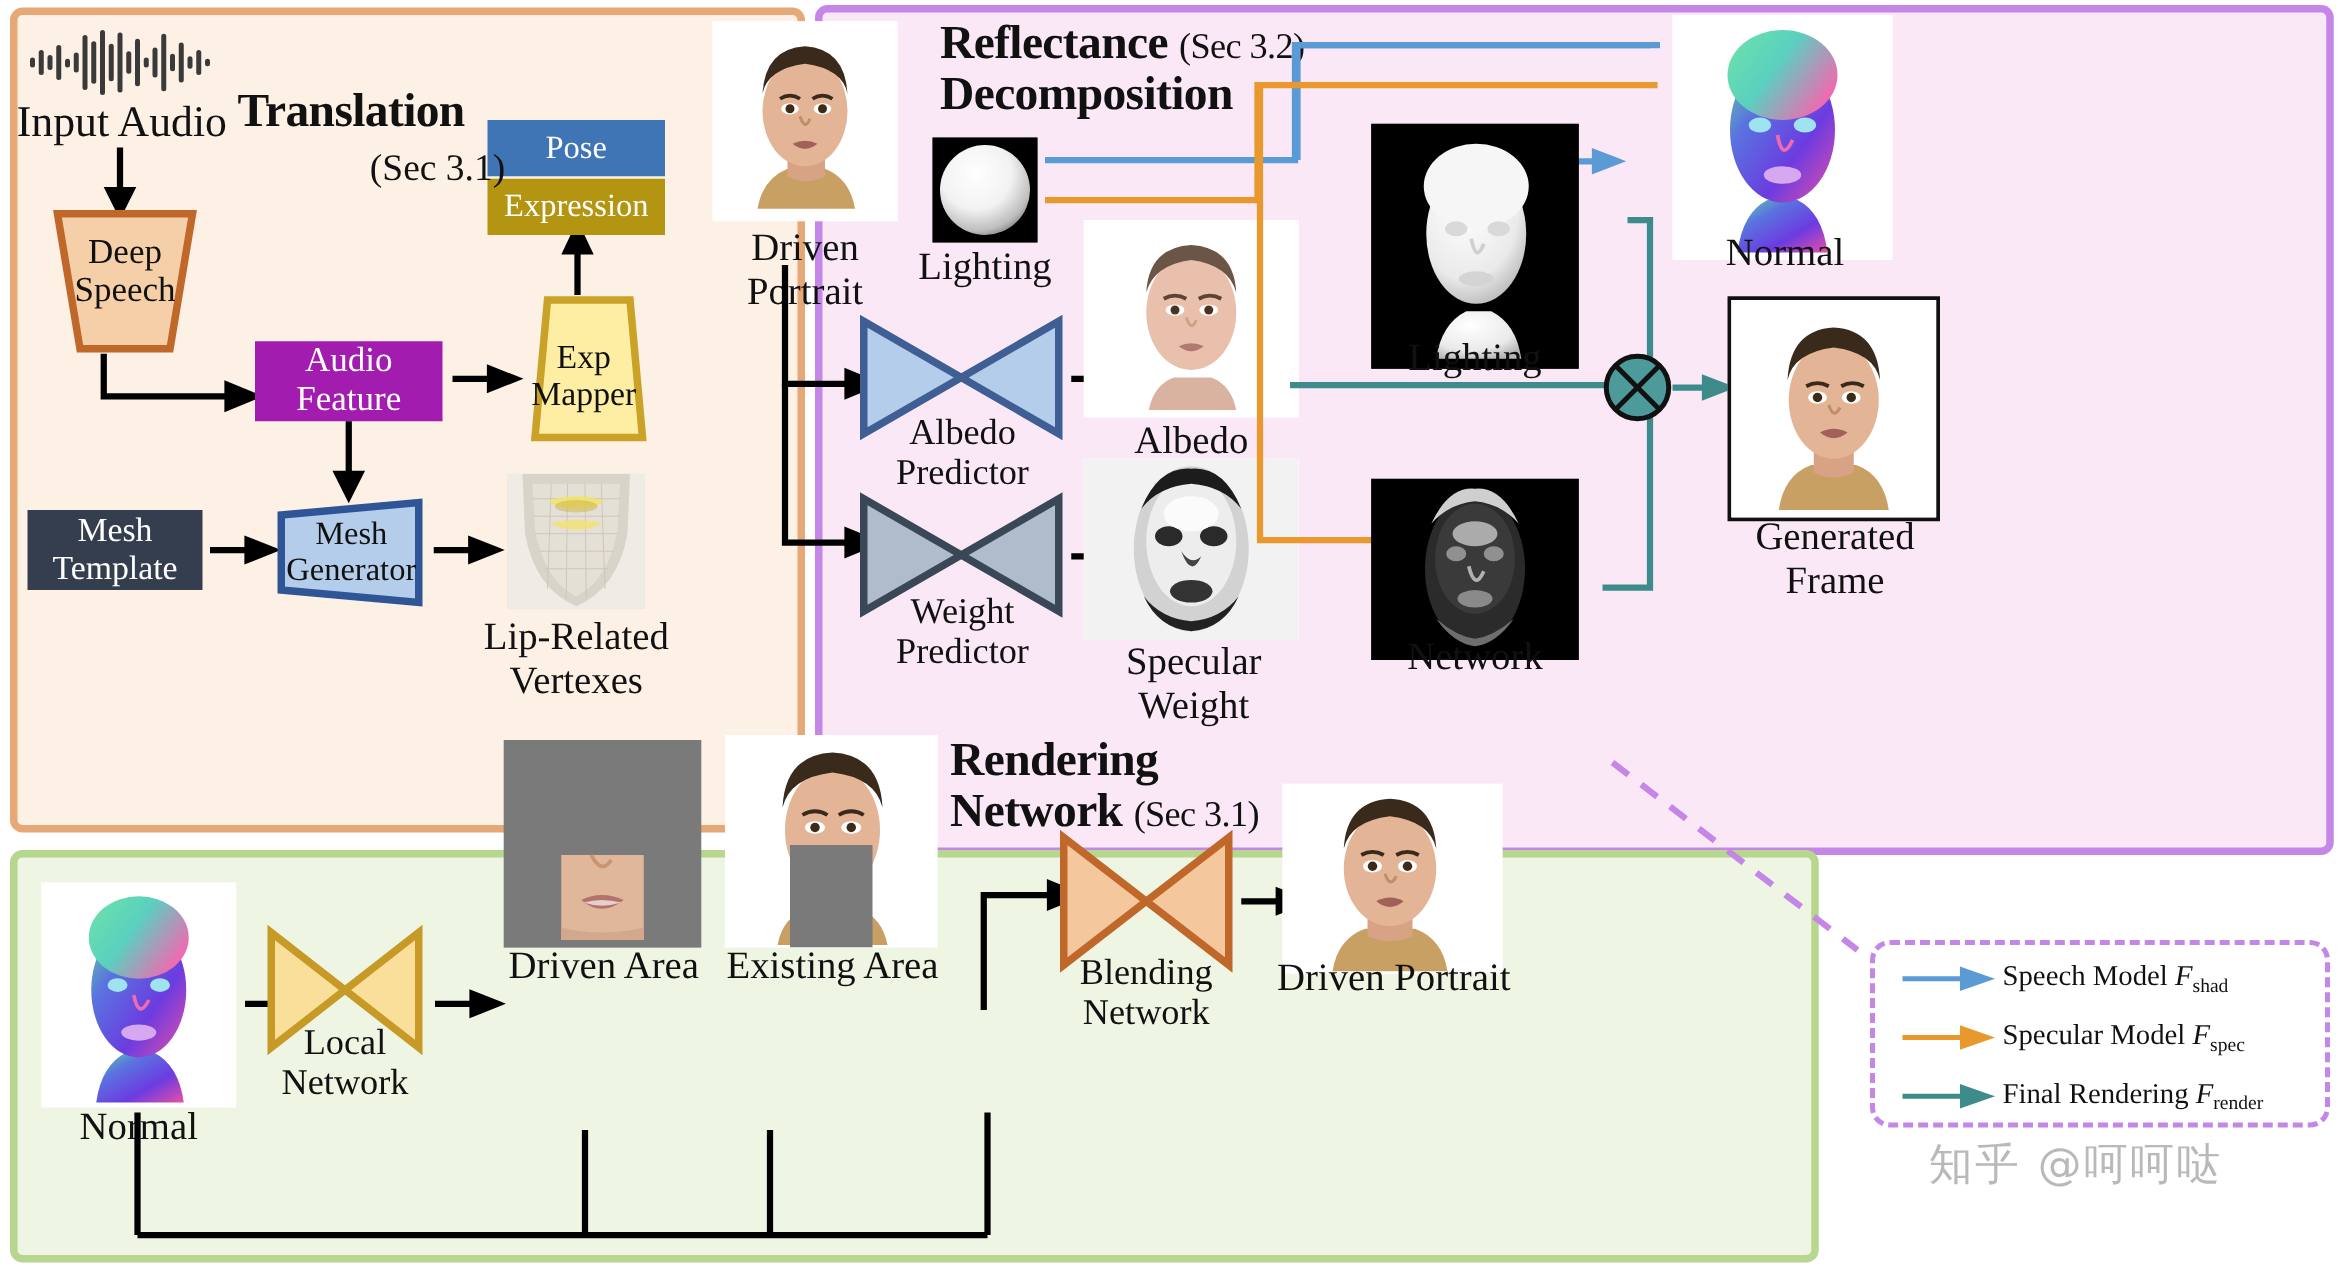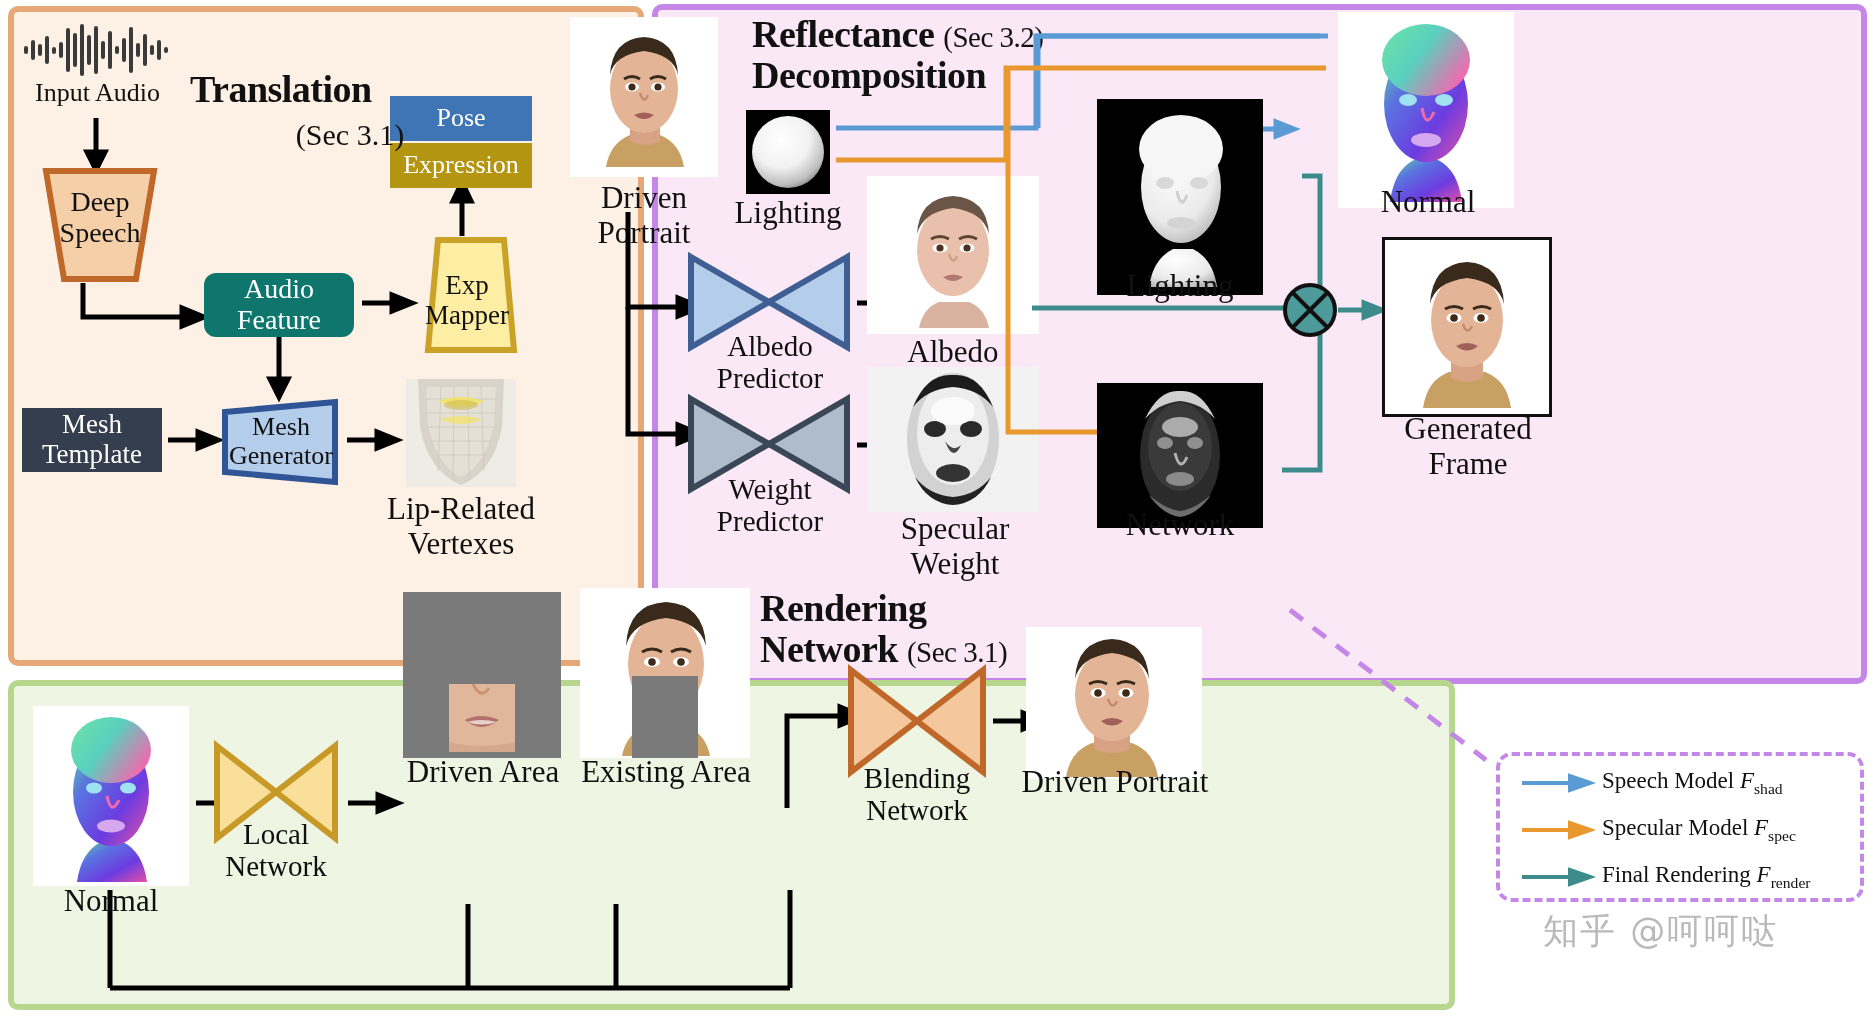--- a/index.html
+++ b/index.html
@@ -63,21 +63,21 @@
       <rect x="107" y="5" width="4" height="46" rx="2"></rect>
       <rect x="114" y="21" width="4" height="14" rx="2"></rect>
       <rect x="121" y="12" width="4" height="32" rx="2"></rect>
       <rect x="128" y="23" width="4" height="10" rx="2"></rect>
       <rect x="135" y="18" width="4" height="20" rx="2"></rect>
       <rect x="142" y="25" width="4" height="6" rx="2"></rect>
     </g>
   </svg>
 </div>
 
-<div class="lbl" style="left:10px;top:78px;width:175px;font-size:26px;">Input Audio</div>
+<div class="lbl" style="left:10px;top:78px;width:175px;font-size:35px;">Input Audio</div>
 
 <div class="abs" style="left:80px;top:118px;width:32px;height:52px;">
   <svg width="32" height="52">
       <g stroke="#000" stroke-width="5" fill="#000">
     <line x1="16" y1="0" x2="16" y2="38"></line>
         <polygon points="16,52 7,34 25,34"></polygon>
       </g>
     </svg>
 </div>
 
@@ -90,21 +90,21 @@
 
 <div class="abs" style="left:78px;top:283px;width:130px;height:50px;">
   <svg width="130" height="50">
       <g stroke="#000" stroke-width="5" fill="#000">
     <polyline points="5,0 5,34 104,34" fill="none"></polyline>
         <polygon points="126,34 104,25 104,43"></polygon>
       </g>
     </svg>
 </div>
 
-<div class="boxrect" style="left:204px;top:273px;width:150px;height:64px;background:#0f766e;font-size:28px;border-radius:12px;">
+<div class="boxrect" style="left:204px;top:273px;width:150px;height:64px;background:#a21caf;font-size:28px;">
   <span>Audio<br>Feature</span>
 </div>
 
 <div class="abs" style="left:362px;top:290px;width:52px;height:26px;">
   <svg width="52" height="26">
       <g stroke="#000" stroke-width="5" fill="#000">
     <line x1="0" y1="13" x2="30" y2="13"></line>
         <polygon points="50,13 30,5 30,21"></polygon>
       </g>
     </svg>

